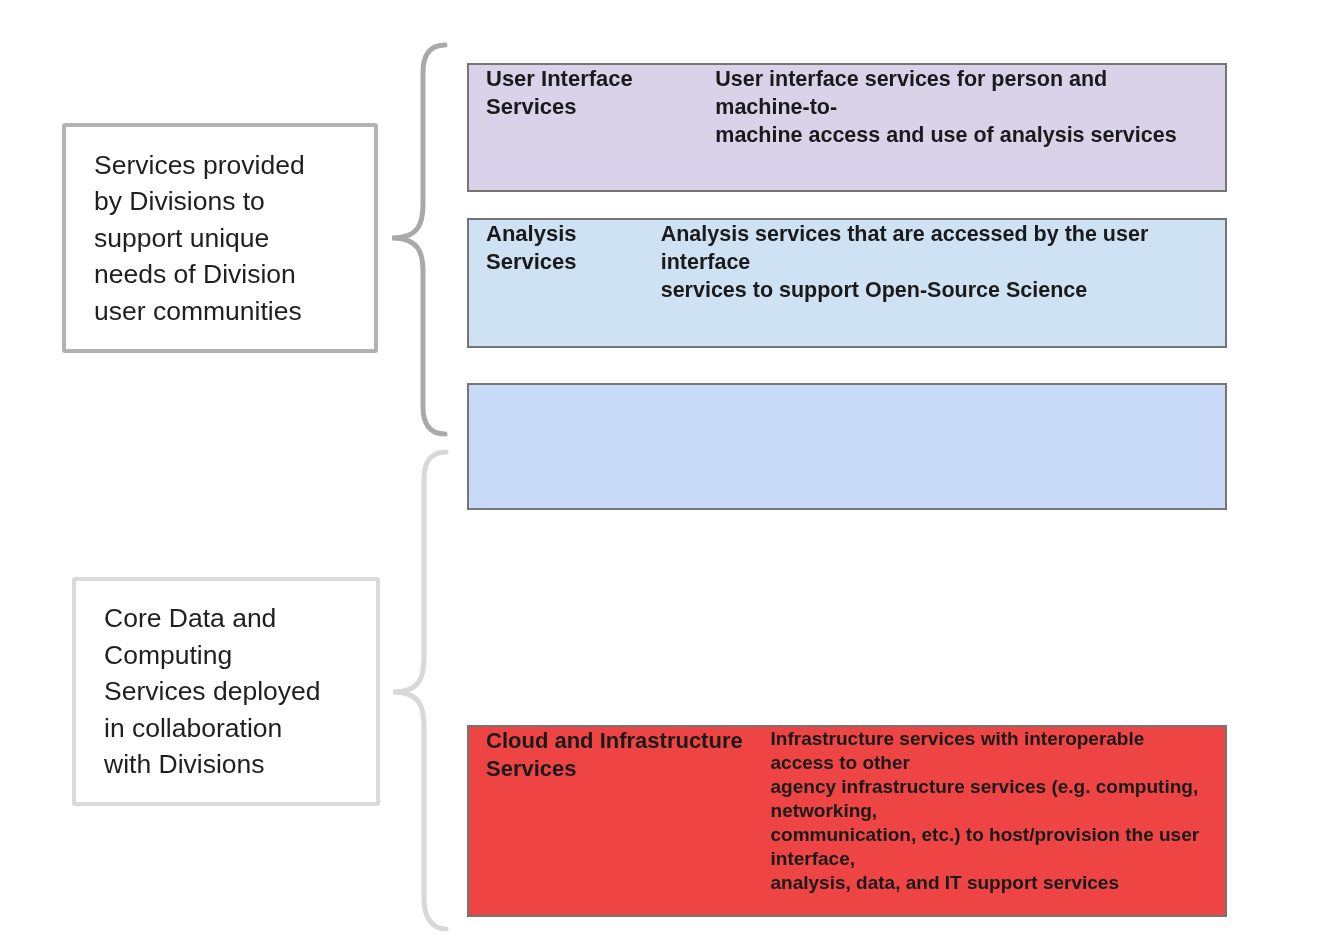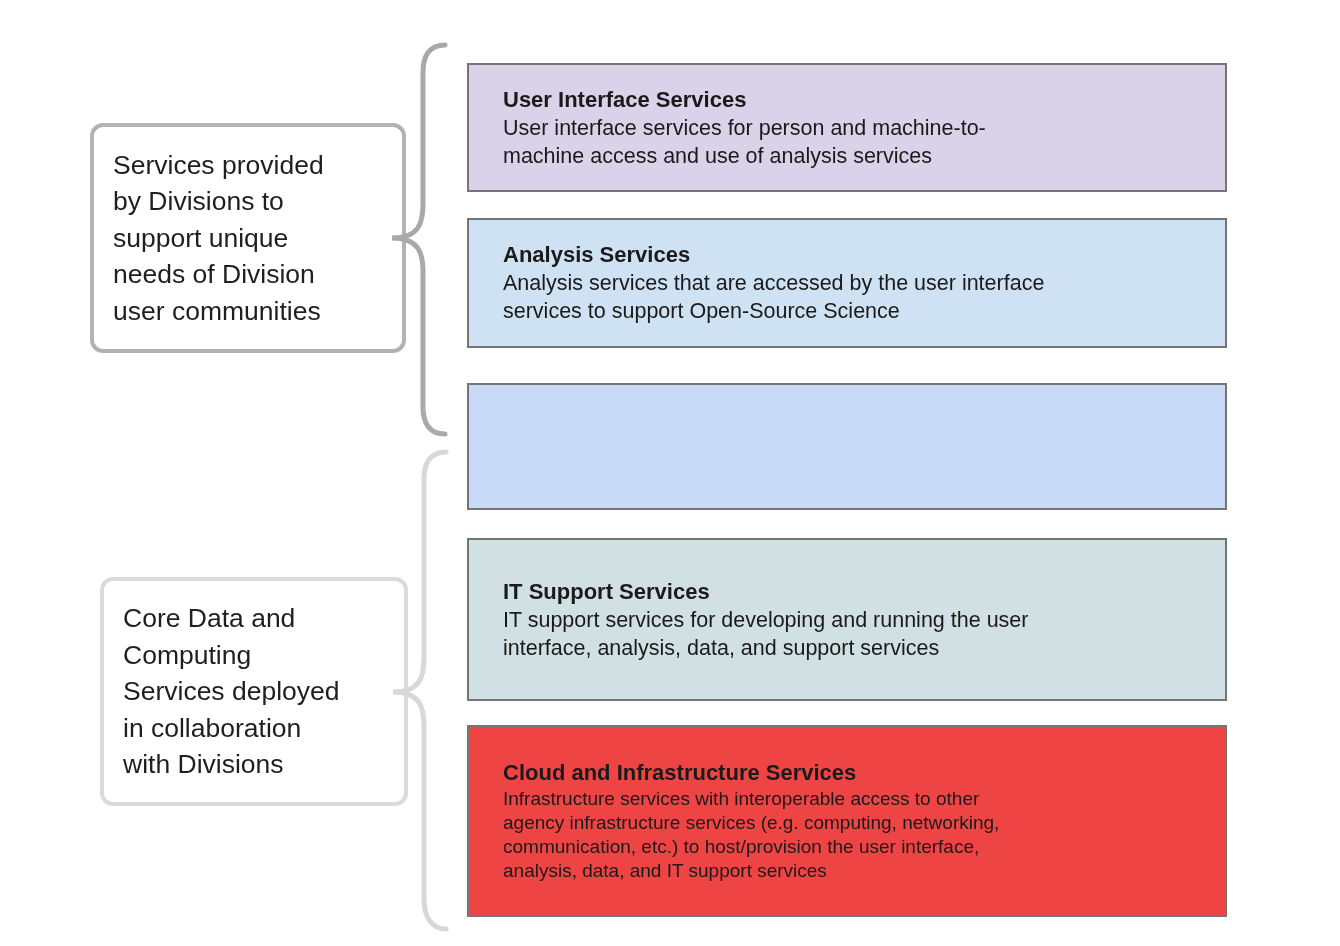--- a/index.html
+++ b/index.html
@@ -9,53 +9,53 @@
     background:#ffffff;
     font-family:"Liberation Sans","DejaVu Sans",sans-serif;
     color:#1a1a1a;
     overflow:hidden;
   }
   .label-box{
     position:absolute;
     box-sizing:border-box;
     background:#ffffff;
     border:4px solid #b3b3b3;
-    border-radius:13px;
+    border-radius:3px;
     display:flex;
     align-items:center;
-    padding-left:19px;
-    margin-left:28px;
+    padding-left:28px;
   }
   .label-text{
     font-size:26.5px;
     line-height:36.5px;
     white-space:pre-line;
     color:#1f1f1f;
   }
   .service-box{
     position:absolute;
     box-sizing:border-box;
     left:467px;
     width:760px;
     border:2px solid #757575;
     display:flex;
-    flex-direction:column;
+    flex-direction:row;
     justify-content:center;
-    padding-left:34px;
+    padding-left:17px;
     padding-right:20px;
   }
   .box-title{
     font-weight:bold;
     font-size:22px;
     line-height:28px;
   }
   .box-desc{
     font-size:21.5px;
     line-height:28px;
     white-space:pre-line;
+    font-weight:bold;
   }
   .box-desc.small{
     font-size:19px;
     line-height:24px;
   }
   .brace{
     position:absolute;
   }
   .brace path{
     fill:none;
@@ -100,25 +100,20 @@
 
   <div class="service-box" style="top: 218px; height: 130px; background: rgb(207, 226, 243); border-color: rgb(117, 117, 117);">
     <div class="box-title">Analysis Services</div>
     <div class="box-desc">Analysis services that are accessed by the user interface
 services to support Open-Source Science</div>
   </div>
 
   <div class="service-box" style="top: 383px; height: 127px; background: rgb(201, 218, 248); border-color: rgb(117, 117, 117);">
   </div>
 
-  <div class="service-box" style="top: 538px; height: 163px; background: rgb(208, 224, 227); border-color: rgb(117, 117, 117);">
-    <div class="box-title">IT Support Services</div>
-    <div class="box-desc">IT support services for developing and running the user
-interface, analysis, data, and support services</div>
-  </div>
 
   <div class="service-box" style="top: 725px; height: 192px; background: #ef4444; border-color: rgb(117, 117, 117);">
     <div class="box-title">Cloud and Infrastructure Services</div>
     <div class="box-desc small">Infrastructure services with interoperable access to other
 agency infrastructure services (e.g. computing, networking,
 communication, etc.) to host/provision the user interface,
 analysis, data, and IT support services</div>
   </div>
 
 </div>

